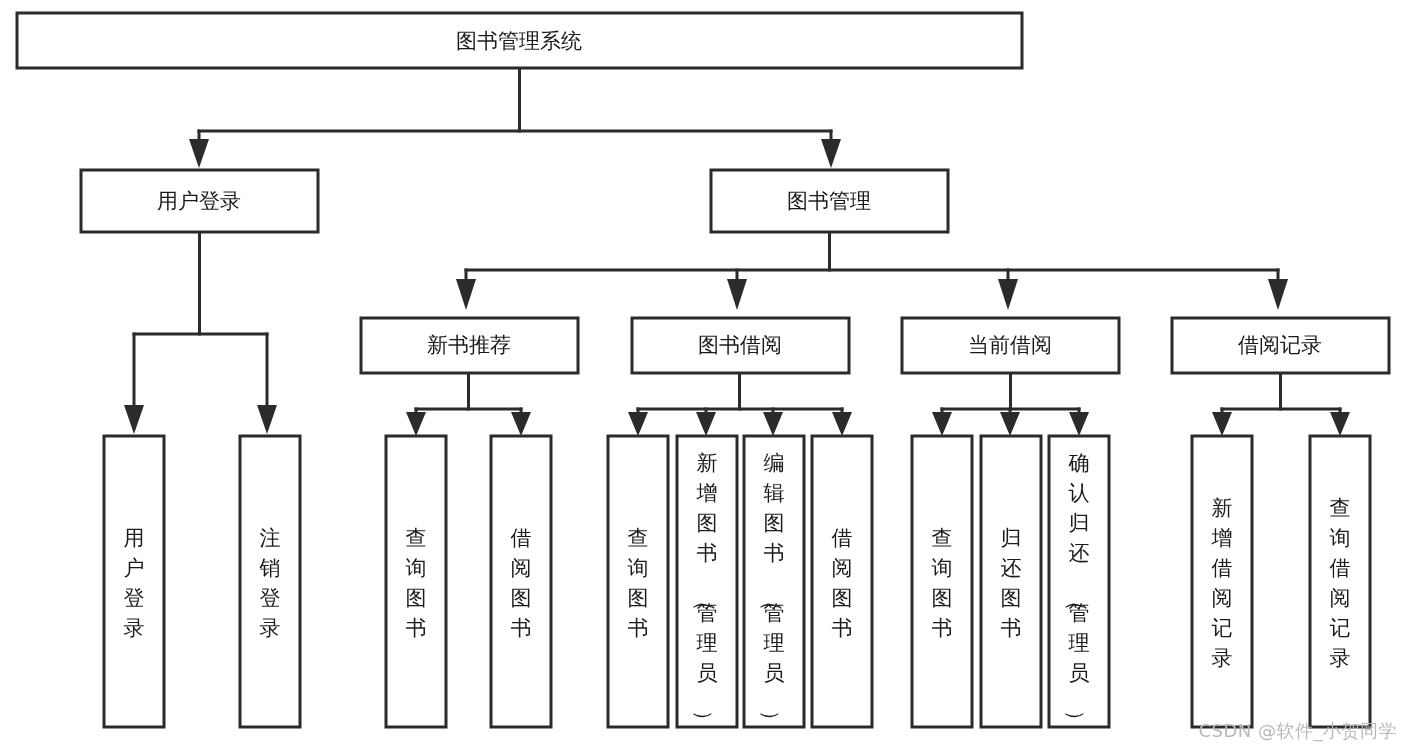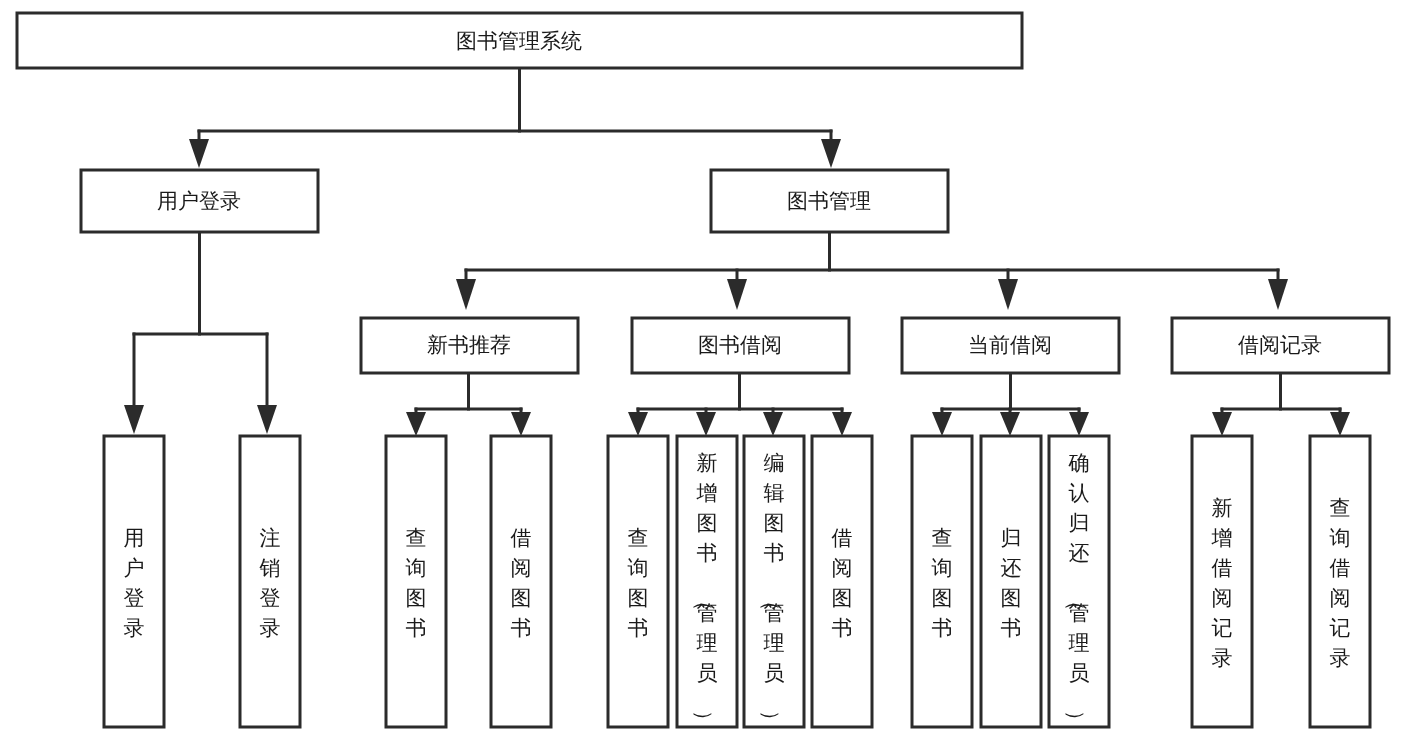--- a/index.html
+++ b/index.html
@@ -230,13 +230,14 @@
       <text class="node-label-vert" x="1222" y="514.9"><tspan x="1222" dy="0">新</tspan><tspan x="1222" dy="30">增</tspan><tspan x="1222" dy="30">借</tspan><tspan x="1222" dy="30">阅</tspan><tspan x="1222" dy="30">记</tspan><tspan x="1222" dy="30">录</tspan></text>
     </g>
 
     <g>
       <rect class="node-box" x="1310" y="436" width="60" height="291"></rect>
       <text class="node-label-vert" x="1340" y="514.9"><tspan x="1340" dy="0">查</tspan><tspan x="1340" dy="30">询</tspan><tspan x="1340" dy="30">借</tspan><tspan x="1340" dy="30">阅</tspan><tspan x="1340" dy="30">记</tspan><tspan x="1340" dy="30">录</tspan></text>
     </g>
 
   </svg>
 
+  <div class="watermark">CSDN @软件_小贺同学</div>
 </div>
 
 </body></html>

